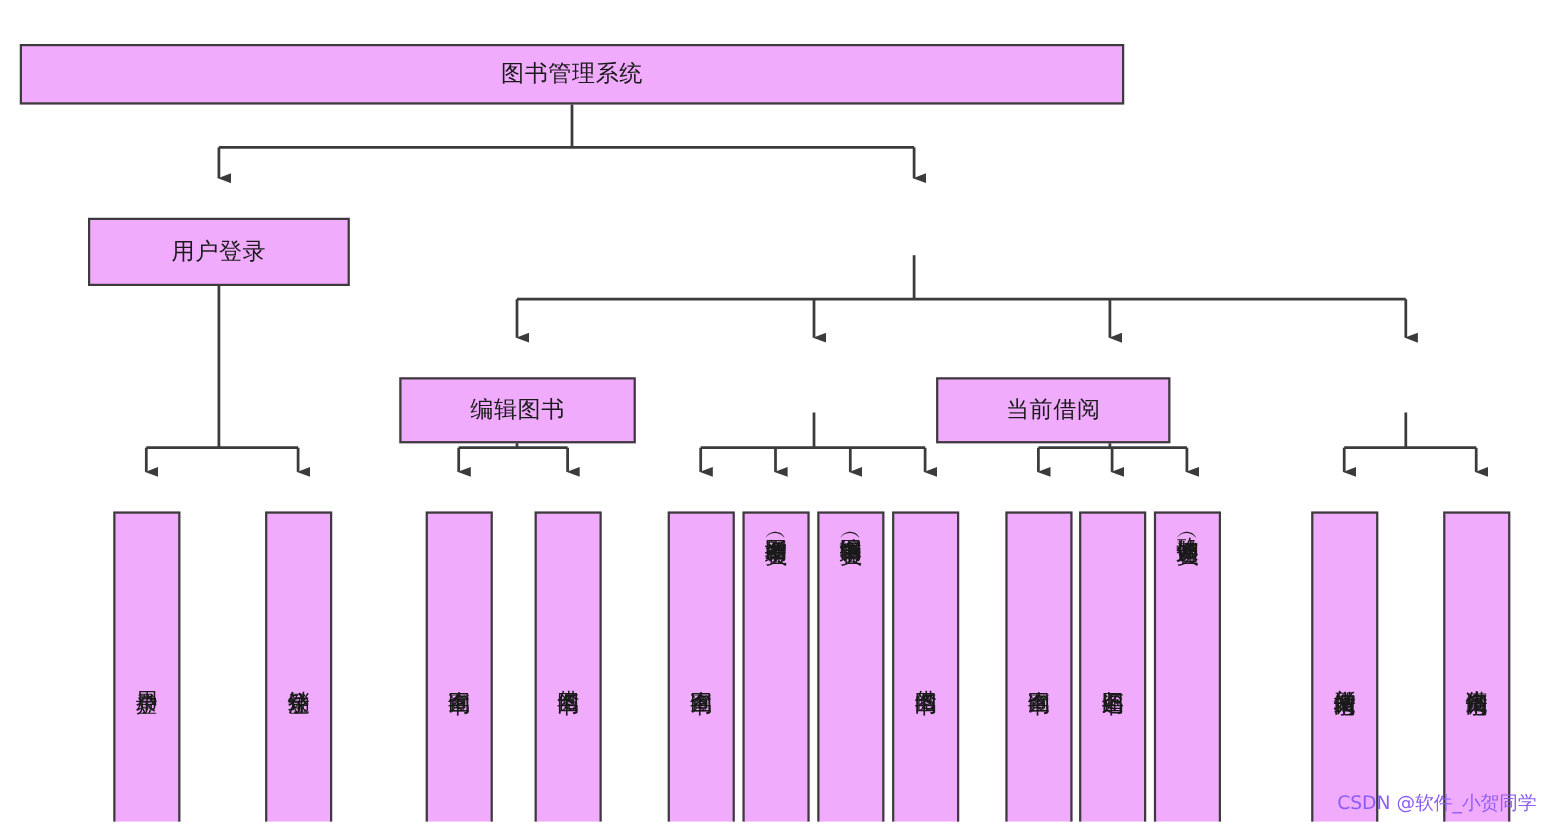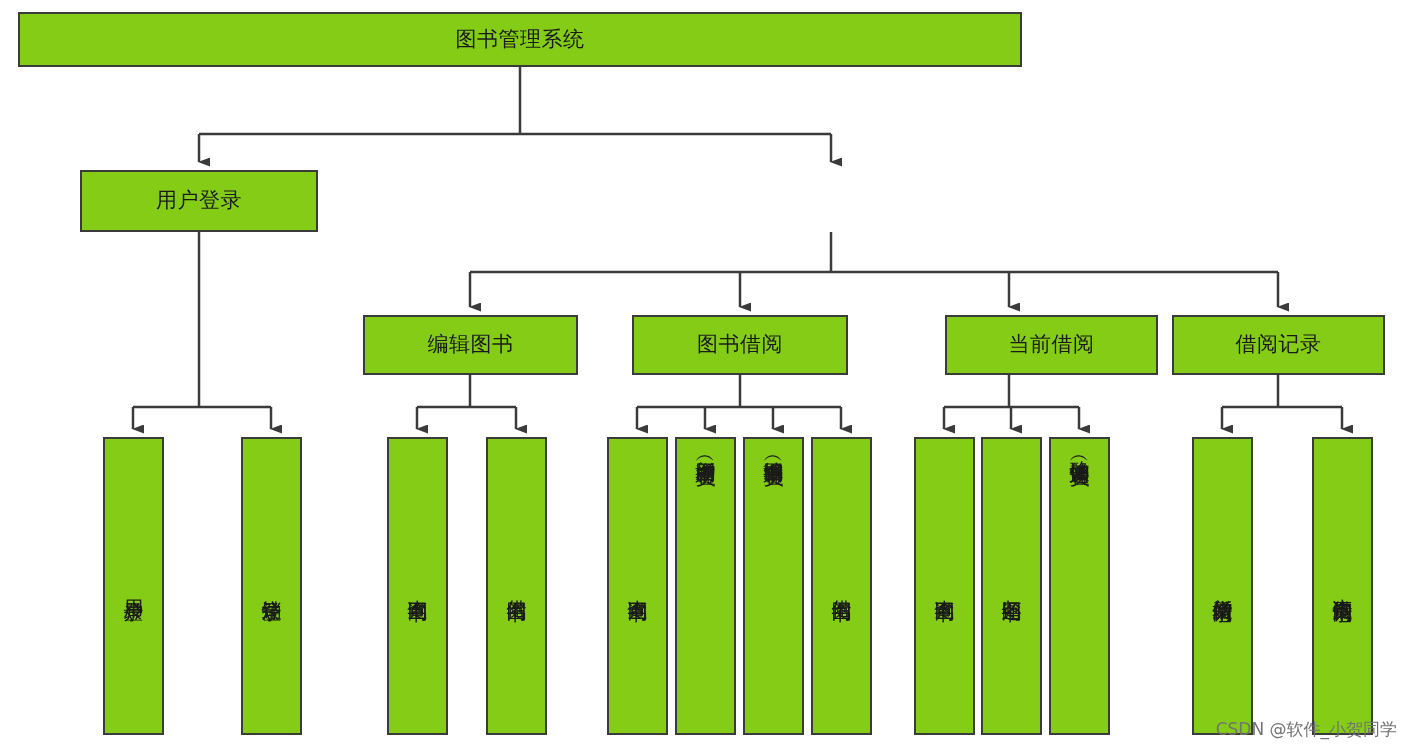--- a/index.html
+++ b/index.html
@@ -20,26 +20,27 @@
   svg.diagram-canvas {
     position: absolute;
     left: 0;
     top: 0;
     width: 1405px;
     height: 747px;
   }
   .node-box {
     position: absolute;
     box-sizing: border-box;
-    background: #84cc16;
+    background: #f0abfc;
     border: 2px solid #3b3b3b;
     display: flex;
     align-items: center;
     justify-content: center;
     color: #1a1a1a;
+    margin-top: 28px;
   }
   .node-box.level-root {
     border-width: 2px;
   }
   .node-label-h {
     font-size: 21px;
     line-height: 1.2;
     letter-spacing: 0.5px;
     white-space: nowrap;
     text-align: center;
@@ -60,21 +61,21 @@
   }
   .leaf-box.center-v {
     align-items: center;
     padding-top: 0;
   }
   .watermark {
     position: absolute;
     right: 8px;
     bottom: 6px;
     font-size: 17px;
-    color: #737373;
+    color: #8b5cf6;
     white-space: nowrap;
     pointer-events: none;
     font-family: "DejaVu Sans", "Liberation Sans", sans-serif;
   }
 </style>
 </head>
 <body>
 
 <div id="diagram-root">
 
@@ -135,31 +136,25 @@
 
   <div class="node-box" style="left:80px; top:170px; width:238px; height:62px;">
     <span class="node-label-h">用户登录</span>
   </div>
 
 
   <div class="node-box" style="left:363px; top:315px; width:215px; height:60px;">
     <span class="node-label-h">编辑图书</span>
   </div>
 
-  <div class="node-box" style="left:632px; top:315px; width:216px; height:60px;">
-    <span class="node-label-h">图书借阅</span>
-  </div>
-
-  <div class="node-box" style="left:945px; top:315px; width:213px; height:60px;">
+
+  <div class="node-box" style="left:851px; top:315px; width:213px; height:60px;">
     <span class="node-label-h">当前借阅</span>
   </div>
 
-  <div class="node-box" style="left:1172px; top:315px; width:213px; height:60px;">
-    <span class="node-label-h">借阅记录</span>
-  </div>
 
   <div class="node-box leaf-box center-v" style="left:103px; top:437px; width:61px; height:298px;">
     <span class="node-label-v">用户登录</span>
   </div>
 
   <div class="node-box leaf-box center-v" style="left:241px; top:437px; width:61px; height:298px;">
     <span class="node-label-v">注销登录</span>
   </div>
 
   <div class="node-box leaf-box center-v" style="left:387px; top:437px; width:61px; height:298px;">

